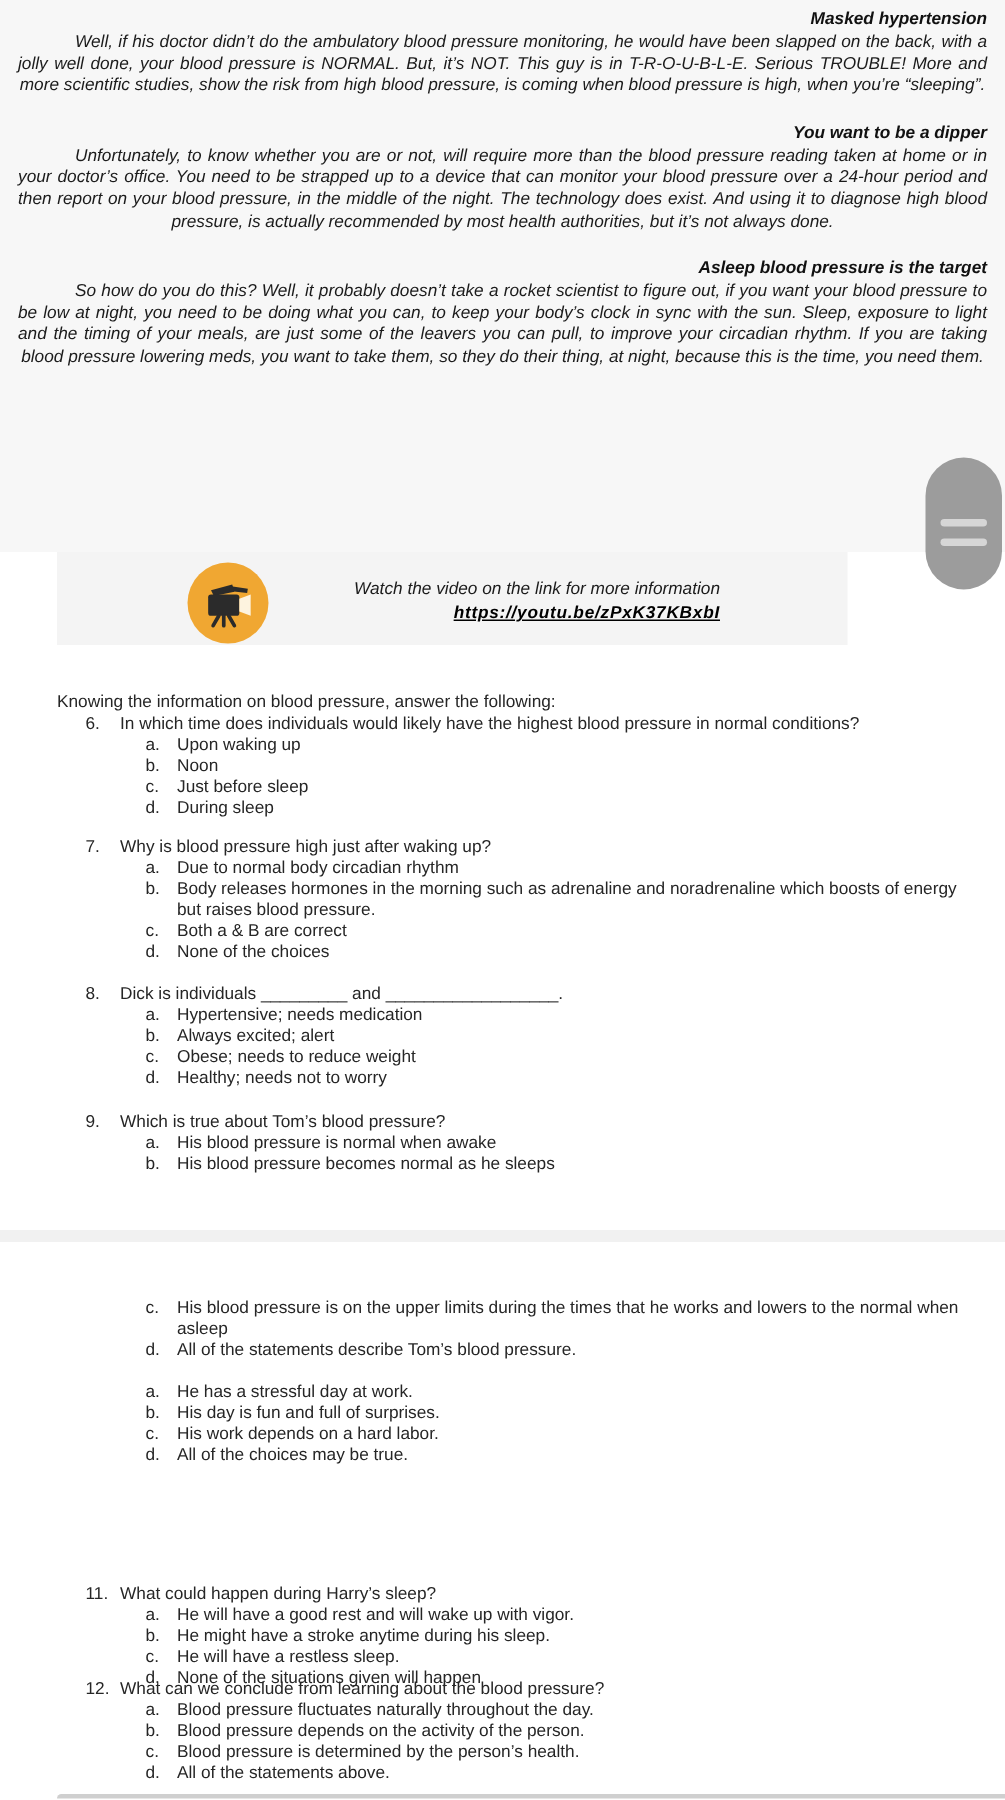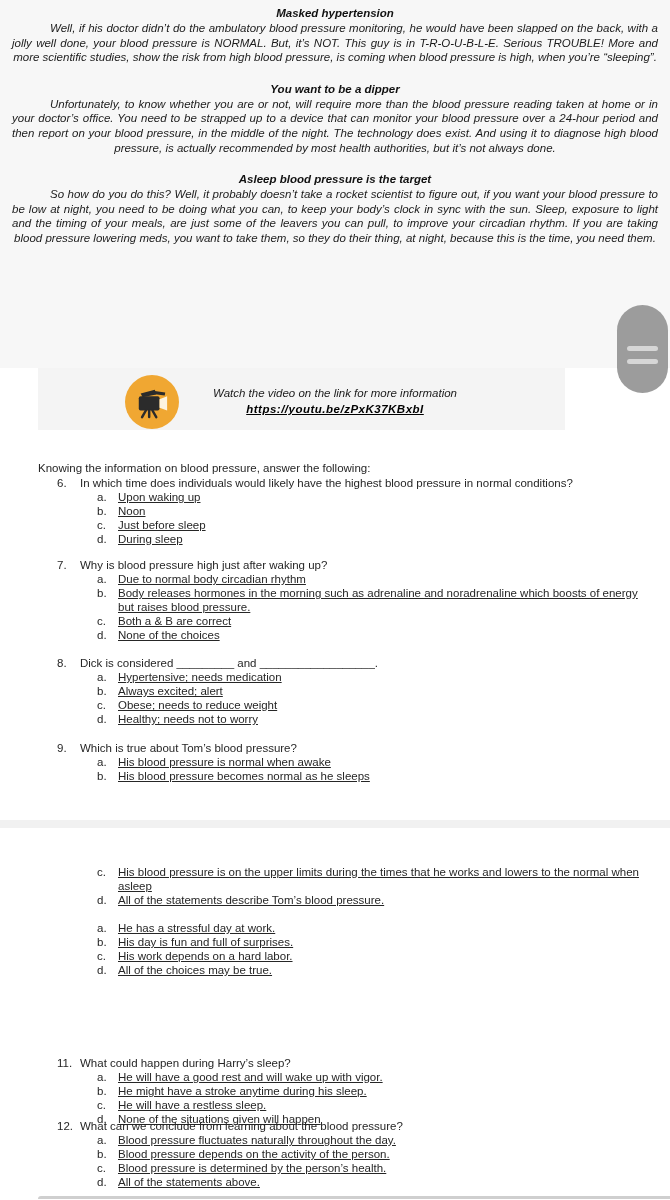--- a/index.html
+++ b/index.html
@@ -14,51 +14,51 @@
   .scan-top { position: absolute; left: 0; top: 0; width: 670px; height: 368px; background: #f7f7f7; }
   .video-strip { position: absolute; left: 38px; top: 368px; width: 527px; height: 62px; background: #f4f4f4; }
 
   .passage {
     position: absolute; left: 12px; top: 6px; width: 646px;
     font-style: italic; color: #1b1b1b; font-size: 11.5px; line-height: 14.6px;
   }
   .section { margin-bottom: 17px; }
   .section h3 {
     font-size: 11.5px; line-height: 15px; font-weight: bold; font-style: italic;
-    text-align: center; color: #111;
+    text-align: right; color: #111;
   }
   .section p {
     text-align: justify; text-align-last: center; text-indent: 38px;
   }
 
   
   .video-icon-circle {
     position: absolute; left: 125px; top: 375px; width: 54px; height: 54px;
     border-radius: 50%; display: flex; align-items: center; justify-content: center;
   }
   .video-caption-block {
-    position: absolute; left: 190px; top: 385px; width: 290px; text-align: center;
+    position: absolute; left: 190px; top: 385px; width: 290px; text-align: right;
     font-style: italic; color: #1b1b1b; font-size: 11.5px; line-height: 16px;
   }
   .video-caption-block a {
     font-weight: bold; color: #000; letter-spacing: 0.5px;
   }
 
   
   .quiz-intro {
     position: absolute; left: 38px; top: 461px; width: 600px;
     font-size: 11.5px; color: #262626; line-height: 14px;
   }
   .q { position: absolute; left: 57px; width: 585px; font-size: 11.5px; color: #262626; line-height: 14px; }
   .q-head { display: flex; }
   .q-num { flex: 0 0 23px; }
   .q-text { flex: 1; }
   .opt { display: flex; margin-left: 40px; }
   .opt-letter { flex: 0 0 21px; }
-  .opt-text { flex: 1; text-decoration: underline; }
+  .opt-text { flex: 1; }
 
   .page-break-divider { position: absolute; left: 0; top: 820px; width: 670px; height: 8px; background: #f1f1f1; }
   .next-page-edge { position: absolute; left: 38px; top: 1196px; width: 632px; height: 3px; background: #cfcfcf; border-top-left-radius: 3px; }
 
   
   .scroll-handle {
     position: absolute; left: 617px; top: 305px; width: 51px; height: 88px;
     background: #9c9c9c; border-radius: 26px; z-index: 5;
   }
   .grip-line { position: absolute; left: 10px; width: 31px; height: 5px; border-radius: 2.5px; background: #d6d6d6; }
@@ -152,21 +152,21 @@
     </div>
     <div class="opt">
       <span class="opt-letter">d.</span>
       <span class="opt-text">None of the choices</span>
     </div>
   </div>
 
   <div class="q" style="top:656px">
     <div class="q-head">
       <span class="q-num">8.</span>
-      <span class="q-text">Dick is considered _________ and __________________.</span>
+      <span class="q-text">Dick is individuals _________ and __________________.</span>
     </div>
     <div class="opt">
       <span class="opt-letter">a.</span>
       <span class="opt-text">Hypertensive; needs medication</span>
     </div>
     <div class="opt">
       <span class="opt-letter">b.</span>
       <span class="opt-text">Always excited; alert</span>
     </div>
     <div class="opt">

